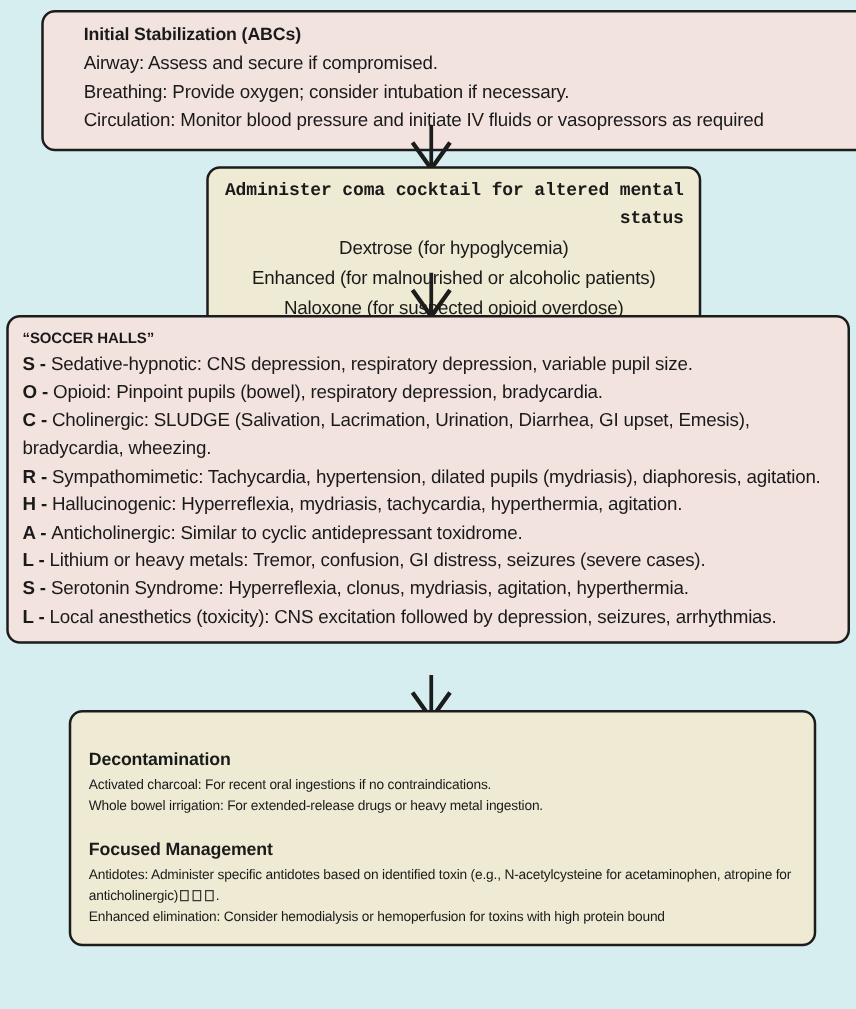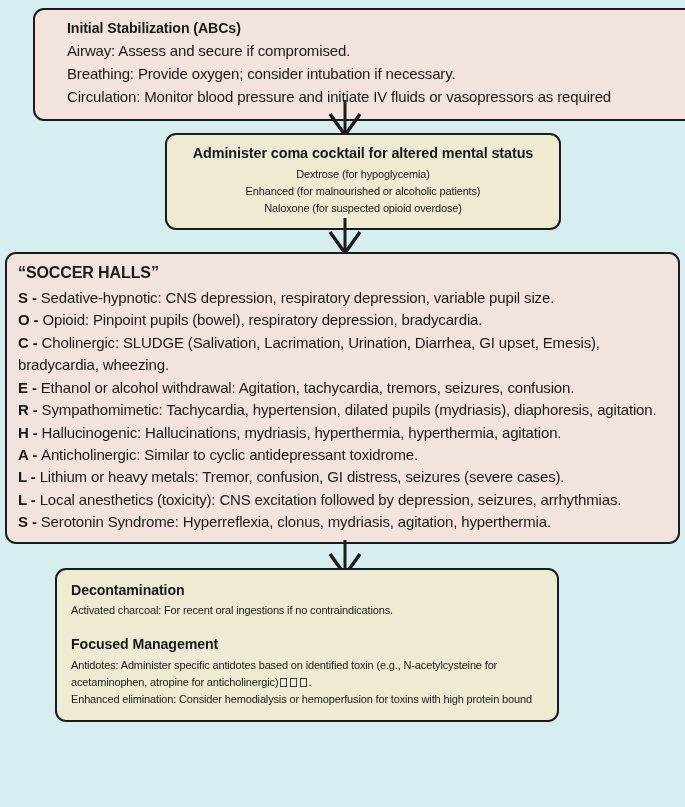--- a/index.html
+++ b/index.html
@@ -37,61 +37,61 @@
     margin: 0 0 1px 0;
     letter-spacing: -0.1px;
   }
   .line {
     font-size: 15px;
     line-height: 1.52;
     margin: 0;
     letter-spacing: -0.15px;
   }
   .centered { text-align: center; }
-  .centered .node-title { text-align: center; }
+  .centered .node-title { text-align: right; font-family: Liberation Mono, monospace; }
 
   
   #box-initial {
     left: 33px;
     top: 8px;
     width: 671px;
     padding-left: 32px;
   }
   
   #box-coma {
     left: 165px;
     top: 133px;
     width: 396px;
   }
   #box-coma .node-title { font-size: 14.4px; }
-  #box-coma .line { font-size: 11px; line-height: 1.58; }
+  #box-coma .line { font-size: 15px; line-height: 1.58; }
 
   
   #box-soccer {
     left: 5px;
     top: 252px;
     width: 675px;
     padding: 7px 11px 8px 11px;
   }
-  #box-soccer .node-title { font-size: 16px; margin-bottom: 2px; }
+  #box-soccer .node-title { font-size: 12px; margin-bottom: 2px; }
   #box-soccer .line {
     font-size: 15px;
     line-height: 1.495;
     text-indent: 0;
   }
   #box-soccer .line b {
     font-weight: bold;
   }
 
   
   #box-decon {
     left: 55px;
     top: 568px;
-    width: 504px;
-    padding: 10px 14px 12px 14px;
+    width: 598px;
+    padding: 28px 14px 12px 14px;
   }
   #box-decon .node-title { font-size: 14.2px; }
   #box-decon .line { font-size: 11px; line-height: 1.56; }
   #box-decon .gap { height: 15px; }
 
   .tofu {
     display: inline-block;
     width: 7px;
     height: 9px;
     border: 1px solid #3a3a3a;
@@ -141,38 +141,38 @@
       <line x1="27" y1="0" x2="27" y2="34" stroke="#1c1c1c" stroke-width="3"></line>
       <polyline points="12,14 27,35 42,14" fill="none" stroke="#1c1c1c" stroke-width="3.4" stroke-linecap="butt"></polyline>
     </svg>
   </div>
 
   <div class="node pink" id="box-soccer">
     <div class="node-title">“SOCCER HALLS”</div>
     <div class="line"><b>S</b><b> - </b><span>Sedative-hypnotic: CNS depression, respiratory depression, variable pupil size.</span></div>
     <div class="line"><b>O</b><b> - </b><span>Opioid: Pinpoint pupils (bowel), respiratory depression, bradycardia.</span></div>
     <div class="line"><b>C</b><b> - </b><span>Cholinergic: SLUDGE (Salivation, Lacrimation, Urination, Diarrhea, GI upset, Emesis), bradycardia, wheezing.</span></div>
-    <div class="line"><b>E</b><b> - </b><span>Ethanol or alcohol withdrawal: Agitation, tachycardia, tremors, seizures, confusion.</span></div>
     <div class="line"><b>R</b><b> - </b><span>Sympathomimetic: Tachycardia, hypertension, dilated pupils (mydriasis), diaphoresis, agitation.</span></div>
-    <div class="line"><b>H</b><b> - </b><span>Hallucinogenic: Hallucinations, mydriasis, hyperthermia, hyperthermia, agitation.</span></div>
+    <div class="line"><b>H</b><b> - </b><span>Hallucinogenic: Hyperreflexia, mydriasis, tachycardia, hyperthermia, agitation.</span></div>
     <div class="line"><b>A</b><b> - </b><span>Anticholinergic: Similar to cyclic antidepressant toxidrome.</span></div>
     <div class="line"><b>L</b><b> - </b><span>Lithium or heavy metals: Tremor, confusion, GI distress, seizures (severe cases).</span></div>
+    <div class="line"><b>S</b><b> - </b><span>Serotonin Syndrome: Hyperreflexia, clonus, mydriasis, agitation, hyperthermia.</span></div>
     <div class="line"><b>L</b><b> - </b><span>Local anesthetics (toxicity): CNS excitation followed by depression, seizures, arrhythmias.</span></div>
-    <div class="line"><b>S</b><b> - </b><span>Serotonin Syndrome: Hyperreflexia, clonus, mydriasis, agitation, hyperthermia.</span></div>
   </div>
 
   <div class="arrow" id="arrow-3">
     <svg width="54" height="38" viewBox="0 0 54 38" xmlns="http://www.w3.org/2000/svg">
       <line x1="27" y1="0" x2="27" y2="34" stroke="#1c1c1c" stroke-width="3"></line>
       <polyline points="12,14 27,35 42,14" fill="none" stroke="#1c1c1c" stroke-width="3.4" stroke-linecap="butt"></polyline>
     </svg>
   </div>
 
   <div class="node cream" id="box-decon">
     <div class="node-title">Decontamination</div>
     <div class="line">Activated charcoal: For recent oral ingestions if no contraindications.</div>
+    <div class="line">Whole bowel irrigation: For extended-release drugs or heavy metal ingestion.</div>
     <div class="gap"></div>
     <div class="node-title">Focused Management</div>
     <div class="line"><span>Antidotes: Administer specific antidotes based on identified toxin (e.g., N-acetylcysteine for acetaminophen, atropine for anticholinergic)</span><span class="tofu"></span><span class="tofu"></span><span class="tofu"></span><span>.</span></div>
     <div class="line">Enhanced elimination: Consider hemodialysis or hemoperfusion for toxins with high protein bound</div>
   </div>
 
 </div>
 
 </body></html>

